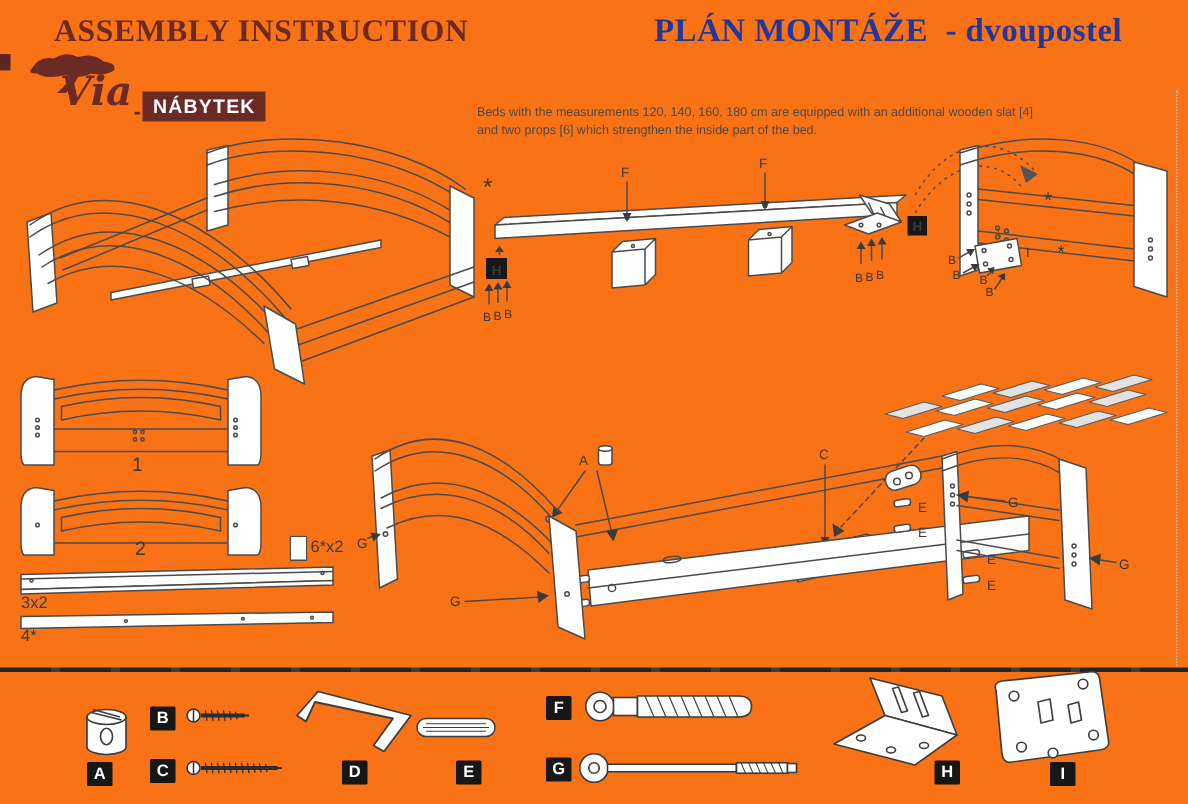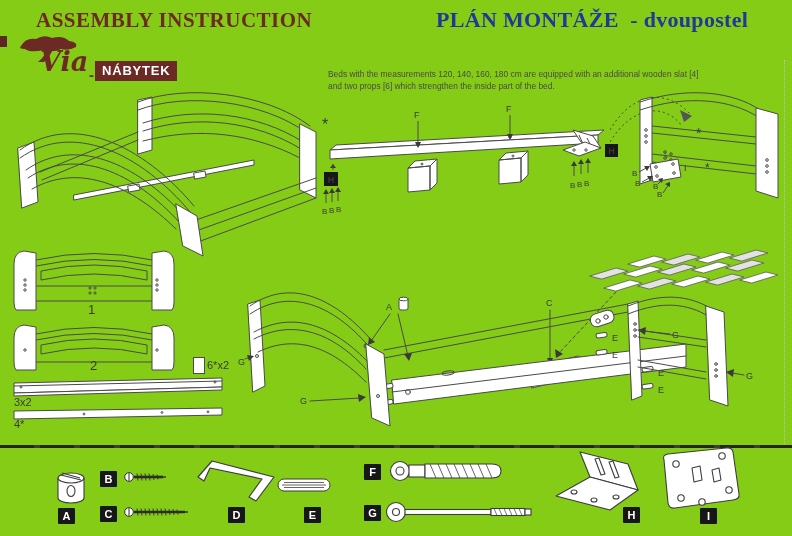--- a/index.html
+++ b/index.html
@@ -1,16 +1,16 @@
 <!DOCTYPE html>
 <html><head>
 <meta charset="utf-8">
 <style>
   html,body{margin:0;padding:0;background:#e8e8e6;}
-  .page{position:relative;width:792px;height:536px;background:#84cc16;overflow:hidden;
+  .page{position:relative;width:792px;height:536px;background:#f97316;overflow:hidden;
         font-family:"Liberation Sans",sans-serif;color:#333;}
   .abs{position:absolute;}
   .title-en{font-family:"Liberation Serif",serif;font-weight:bold;font-size:21px;
             letter-spacing:.5px;color:#6b2a23;white-space:pre;}
   .title-cz{font-family:"Liberation Serif",serif;font-weight:bold;font-size:22px;
             letter-spacing:.3px;color:#23379b;white-space:pre;}
   .logo-script{font-family:"DejaVu Serif",serif;font-style:italic;font-weight:bold;
                font-size:27px;color:#6b2a23;line-height:1;}
   .logo-hyphen{font-weight:bold;font-size:15px;color:#6b2a23;}
   .logo-box{background:#6b2a23;color:#fff;font-weight:bold;font-size:13px;
@@ -45,21 +45,21 @@
   <div class="abs" style="left:16px;top:34px;width:200px;height:52px;">
     <svg class="abs" style="left:2px;top:0px;" width="62" height="28" viewBox="0 0 62 28">
       <path fill="#6b2a23" d="M3,12 Q8,3 18,5 Q26,0 34,4 Q45,1 51,7 Q60,8 58,13 Q51,17 43,15 Q35,19 26,16 Q12,19 7,15 Q0,15 3,12 Z"></path>
       <path fill="#6b2a23" d="M30,15 Q28,21 20,28 L26,28 Q33,21 35,15 Z"></path>
     </svg>
     <div class="abs logo-script" style="left:24px;top:14px;">Via</div>
     <div class="abs logo-hyphen" style="left:73px;top:32px;">-</div>
     <div class="abs logo-box" style="left:79px;top:27px;">NÁBYTEK</div>
   </div>
 
-  <div class="abs note" style="left:328px;top:68px;">
+  <div class="abs note" style="left:318px;top:68px;">
     <div>Beds with the measurements 120, 140, 160, 180 cm are equipped with an additional wooden slat [4]</div>
     <div>and two props [6] which strengthen the inside part of the bed.</div>
   </div>
 
   <svg class="abs" style="left:10px;top:86px;" width="330" height="172" viewBox="0 0 330 172">
     <g stroke="#4a4a4a" fill="none" stroke-width="1" stroke-linejoin="round" stroke-linecap="round">
 
       <path fill="#fff" d="M128,14 L142,11 L142,64 L128,68 Z"></path>
       <path d="M128,16 C175,-2 255,6 300,40"></path>
       <path d="M128,24 C175,6 252,14 297,47"></path>

